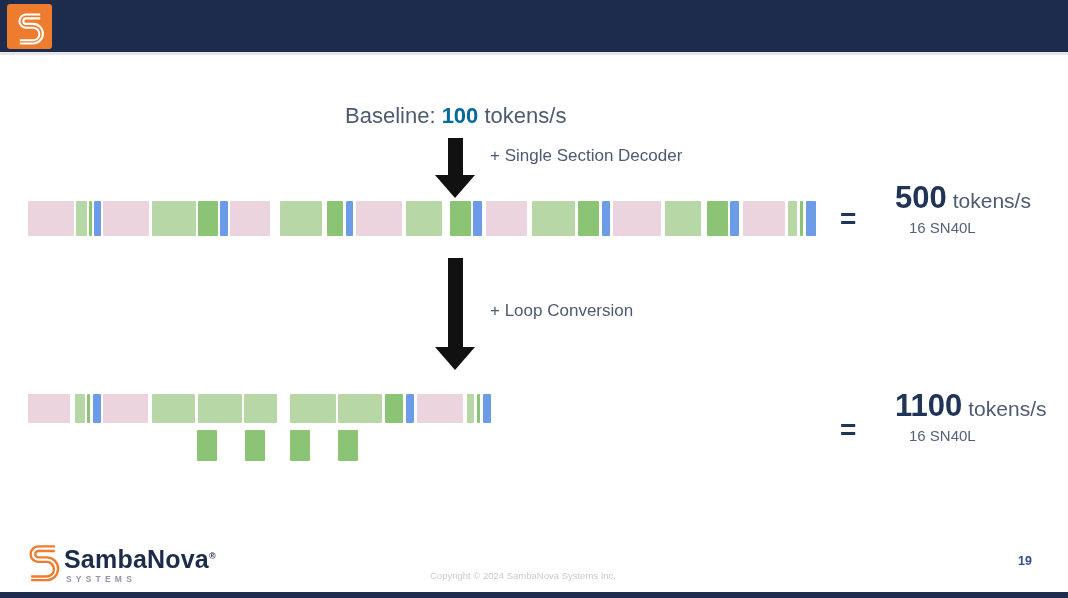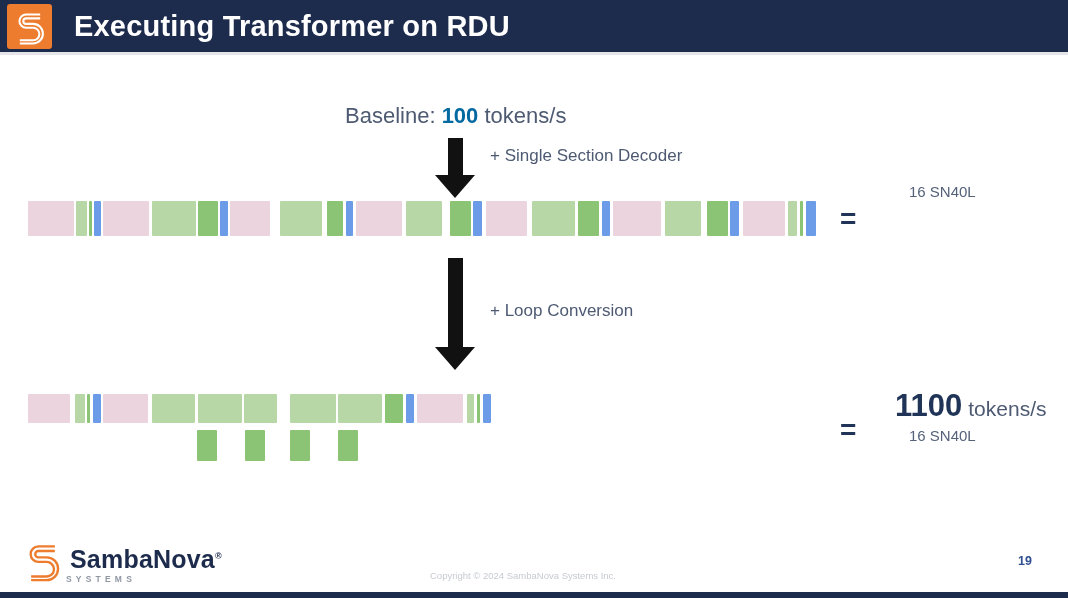--- a/index.html
+++ b/index.html
@@ -33,40 +33,39 @@
   .equals-1{top:203px;}
   .equals-2{top:414px;}
   .result{position:absolute;left:895px;}
   .result-1{top:180px;}
   .result-2{top:388px;}
   .result-value{font-size:31px;font-weight:bold;color:#203457;}
   .result-unit{font-size:21px;color:#4d5a72;margin-left:6px;}
   .result-hw{font-size:15px;color:#55627a;margin-top:3px;margin-left:14px;}
   
   .footer-logo{position:absolute;left:24px;top:540px;width:38px;height:42px;}
-  .brand-name{position:absolute;left:70px;top:545px;font-size:25px;font-weight:bold;color:#1d2b4c;letter-spacing:0.2px;}
+  .brand-name{position:absolute;left:64px;top:545px;font-size:25px;font-weight:bold;color:#1d2b4c;letter-spacing:0.2px;}
   .brand-reg{font-size:9px;vertical-align:super;}
   .brand-sub{position:absolute;left:66px;top:574px;font-size:8.5px;letter-spacing:4.2px;color:#9097a3;font-weight:bold;}
   .copyright{position:absolute;left:430px;top:570px;font-size:9.5px;color:#c6cad1;}
   .page-number{position:absolute;left:1018px;top:554px;font-size:12.5px;font-weight:bold;color:#2f4f8f;}
   .bottom-bar{position:absolute;left:0;bottom:0;width:1068px;height:6px;background:#1d2b4c;}
 </style>
 </head>
 <body>
 
 <div class="slide">
 
   <div class="header">
     <div class="header-logo">
       <svg width="34" height="36" viewBox="0 0 40 46">
         <path d="M33 7 H15 a8.5 8.5 0 0 0 0 17 h9 a8 8 0 0 1 0 16 H7" fill="none" stroke="#ffffff" stroke-width="2.6"></path>
         <path d="M33 12 H15 a3.5 3.5 0 0 0 0 7 h9 a12.5 12.5 0 0 1 0 25 H7" fill="none" stroke="#ffffff" stroke-width="2.6"></path>
       </svg>
     </div>
-    <div class="slide-title">Executing Transformer on RDU</div>
   </div>
 
 
   <div class="baseline-label slate">
     <span>Baseline: </span><b>100</b><span> tokens/s</span>
   </div>
 
   <div class="arrow-shaft a1-shaft"></div>
   <div class="arrow-head a1-head"></div>
   <div class="step-label step1-label slate">+ Single Section Decoder</div>
@@ -119,20 +118,21 @@
       <div style="position: absolute; left: 477px; top: 394px; width: 3px; height: 29px; background: rgb(139, 196, 116); border-radius: 1px;"></div>
       <div style="position: absolute; left: 483px; top: 394px; width: 8px; height: 29px; background: rgb(108, 155, 232); border-radius: 1px;"></div>
       <div style="position: absolute; left: 197px; top: 430px; width: 20px; height: 31px; background: rgb(139, 196, 116); border-radius: 1px;"></div>
       <div style="position: absolute; left: 245px; top: 430px; width: 20px; height: 31px; background: rgb(139, 196, 116); border-radius: 1px;"></div>
       <div style="position: absolute; left: 290px; top: 430px; width: 20px; height: 31px; background: rgb(139, 196, 116); border-radius: 1px;"></div>
       <div style="position: absolute; left: 338px; top: 430px; width: 20px; height: 31px; background: rgb(139, 196, 116); border-radius: 1px;"></div>
     </div>
 
   <div class="equals equals-1">=</div>
   <div class="result result-1">
+    <div><span class="result-value">500</span><span class="result-unit">tokens/s</span></div>
     <div class="result-hw">16 SN40L</div>
   </div>
 
   <div class="arrow-shaft a2-shaft"></div>
   <div class="arrow-head a2-head"></div>
   <div class="step-label step2-label slate">+ Loop Conversion</div>
 
   <div class="equals equals-2">=</div>
   <div class="result result-2">
     <div><span class="result-value">1100</span><span class="result-unit">tokens/s</span></div>

